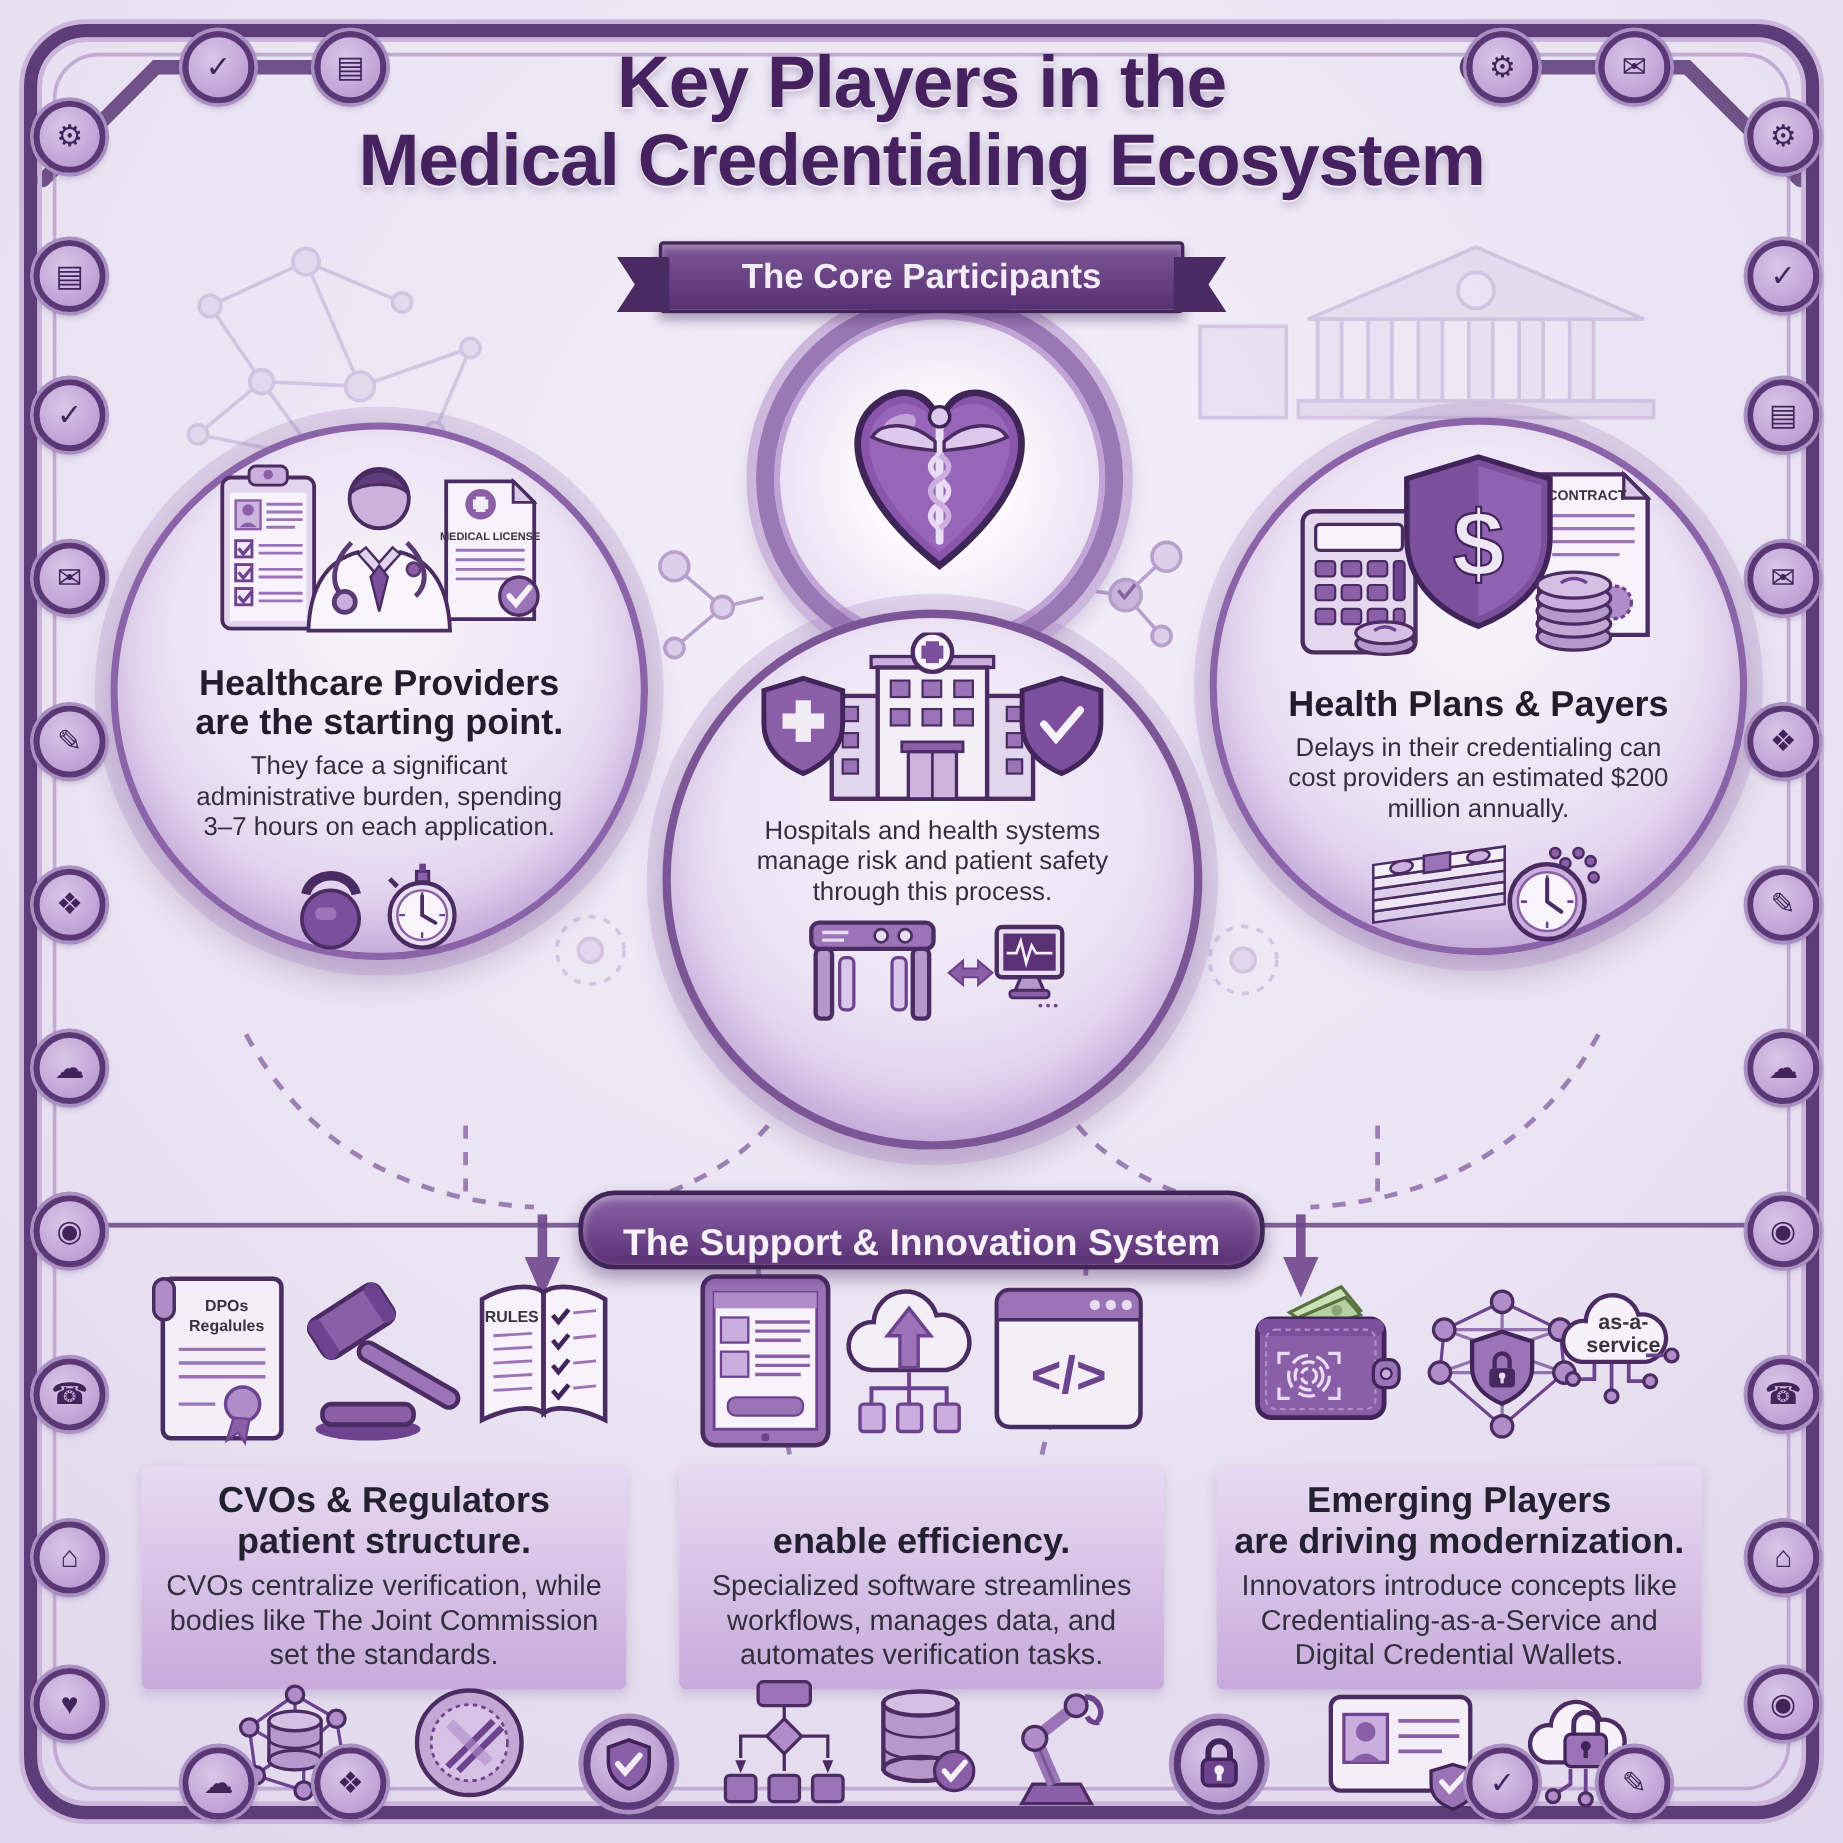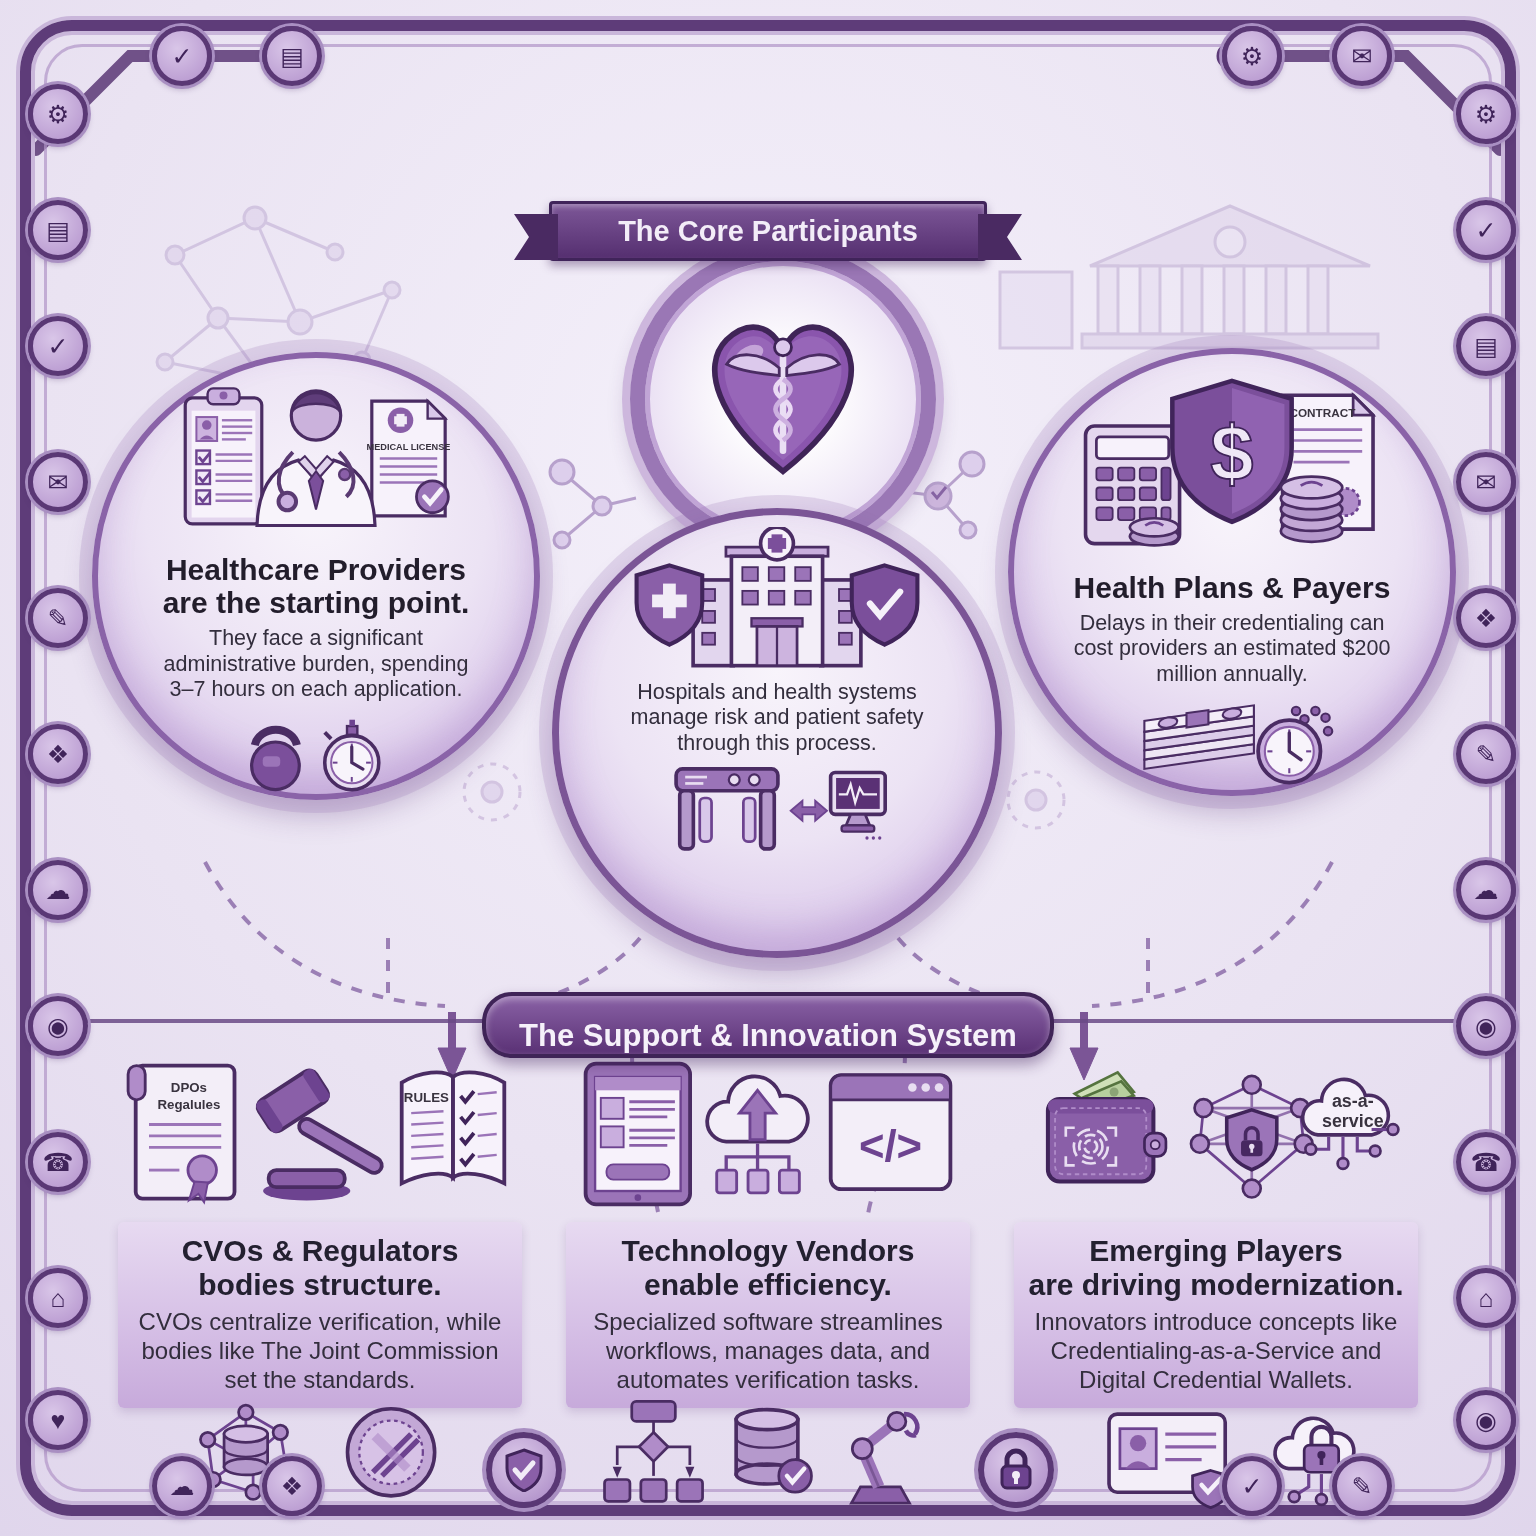--- a/index.html
+++ b/index.html
@@ -152,20 +152,24 @@
   </div>
   <div class="badge" style="left:978px;top:1432px;">
     <svg width="38" height="44" viewBox="0 0 38 44">
         <path d="M10,18 V12 a9,9 0 0 1 18,0 V18" stroke="#40245a" stroke-width="5" fill="none"></path>
         <rect x="5" y="18" width="28" height="22" rx="5" fill="#6d4390" stroke="#40245a" stroke-width="3"></rect>
         <circle cx="19" cy="27" r="4" fill="#f2ecf7"></circle>
         <rect x="17" y="29" width="4" height="7" fill="#f2ecf7"></rect>
       </svg>
   </div>
 
+  <div class="title">
+    <div class="ln">Key Players in the</div>
+    <div class="ln">Medical Credentialing Ecosystem</div>
+  </div>
 
   <div class="ribbon">
     <span>The Core Participants</span>
   </div>
 
   <div class="stem"></div>
   <div class="medallion">
     <svg width="188" height="180" viewBox="0 0 200 190">
       <path d="M100,172 C30,117 12,60 40,32 C68,6 95,22 100,48 C105,22 132,6 160,32 C188,60 170,117 100,172 Z" fill="#8a55ad" stroke="#3f2457" stroke-width="6"></path>
       <path d="M100,160 C42,112 26,64 46,40 C66,18 90,30 98,52 C106,30 134,18 154,40 C174,64 158,112 100,160 Z" fill="#9b6cbc" opacity="0.75"></path>
@@ -544,27 +548,27 @@
           <circle cx="352" cy="118" r="6"></circle>
           <circle cx="388" cy="104" r="6"></circle>
           <circle cx="408" cy="80" r="6"></circle>
       </g>
     </svg>
   </div>
 
   <section class="panel" style="left:118px">
     <h2 class="p-title">
       <span>CVOs &amp; Regulators</span><br>
-      <span>bodies structure.</span>
+      <span>patient structure.</span>
     </h2>
     <p class="p-body">CVOs centralize verification, while bodies like The Joint Commission set the standards.</p>
   </section>
   <section class="panel" style="left:566px">
     <h2 class="p-title">
-      <span>Technology Vendors</span><br>
+      <br>
       <span>enable efficiency.</span>
     </h2>
     <p class="p-body">Specialized software streamlines workflows, manages data, and automates verification tasks.</p>
   </section>
   <section class="panel" style="left:1014px">
     <h2 class="p-title">
       <span>Emerging Players</span><br>
       <span>are driving modernization.</span>
     </h2>
     <p class="p-body">Innovators introduce concepts like Credentialing-as-a-Service and Digital Credential Wallets.</p>

